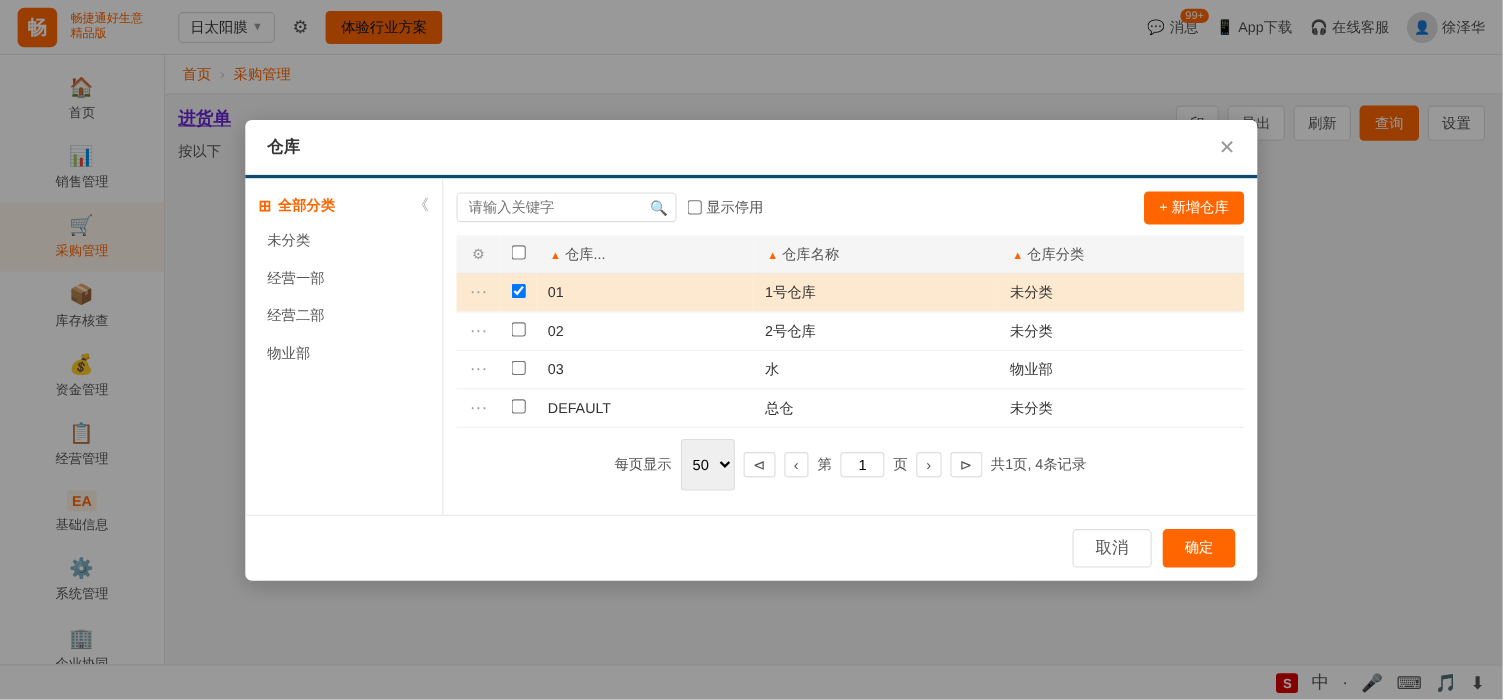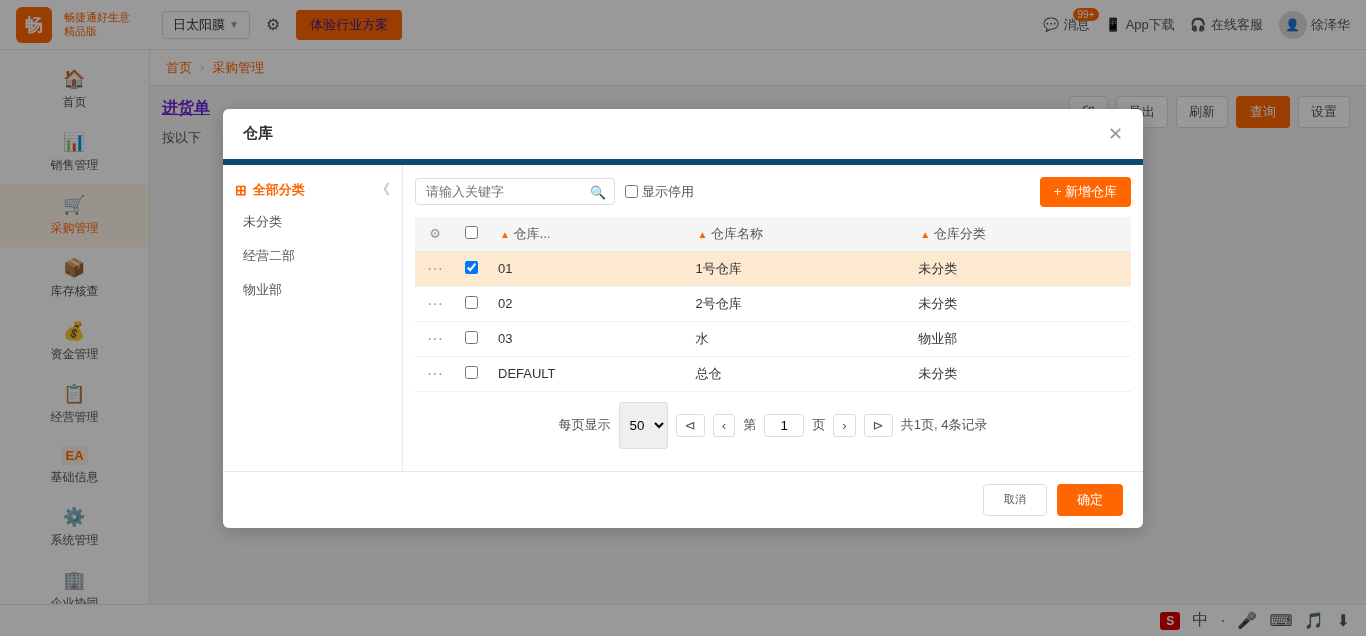--- a/index.html
+++ b/index.html
@@ -26,21 +26,21 @@
     .topbar-brand span { display: block; font-size: 11px; color: #f60; font-weight: normal; font-family: Liberation Serif, serif; }
     .topbar-selector {
       display: flex; align-items: center; gap: 4px;
       border: 1px solid #ddd; border-radius: 4px;
       padding: 4px 10px; cursor: pointer; color: #333; font-size: 13px;
       margin-left: 20px;
     }
     .topbar-selector .arrow { color: #999; font-size: 10px; }
     .topbar-gear { margin-left: 4px; color: #555; cursor: pointer; font-size: 16px; }
     .topbar-trial {
-      background: #f60; color: #4c1d95; border-radius: 4px;
+      background: #f60; color: #0f172a; border-radius: 4px;
       padding: 6px 14px; font-size: 13px; cursor: pointer; margin-left: 4px;
     }
     .topbar-right { margin-left: auto; display: flex; align-items: center; gap: 16px; }
     .topbar-right-item { display: flex; align-items: center; gap: 4px; color: #555; cursor: pointer; font-size: 13px; position: relative; }
     .badge {
       background: #f60; color: #fff; border-radius: 10px;
       font-size: 10px; padding: 1px 5px; position: absolute; top: -8px; right: -10px;
     }
     .topbar-avatar { width: 28px; height: 28px; border-radius: 50%; background: #ddd; display: flex; align-items: center; justify-content: center; font-size: 12px; }
 
@@ -86,21 +86,21 @@
 
     
     .dialog {
       background: #fff; border-radius: 6px;
       width: 920px; max-height: 600px;
       box-shadow: 0 4px 20px rgba(0,0,0,0.2);
       display: flex; flex-direction: column;
     }
     .dialog-header {
       display: flex; align-items: center; justify-content: space-between;
-      padding: 14px 20px; border-bottom: 6px solid #0c4a6e;
+      padding: 14px 20px; border-bottom: 3px solid #0c4a6e;
     }
     .dialog-title { font-size: 15px; font-weight: bold; color: #333; }
     .dialog-close { cursor: pointer; color: #999; font-size: 18px; }
     .dialog-body { display: flex; flex: 1; min-height: 0; }
 
     
     .tree-panel {
       width: 180px; border-right: 1px solid #e8e8e8;
       padding: 10px 0; flex-shrink: 0;
     }
@@ -140,21 +140,21 @@
     .pagination {
       display: flex; align-items: center; justify-content: center;
       gap: 8px; padding: 10px 0; margin-top: auto; font-size: 13px; color: #555;
     }
     .page-btn { border: 1px solid #ddd; background: #fff; border-radius: 3px; padding: 3px 8px; cursor: pointer; color: #555; }
     .page-input { width: 40px; text-align: center; border: 1px solid #ddd; border-radius: 3px; padding: 3px 4px; }
     .page-select { border: 1px solid #ddd; border-radius: 3px; padding: 14px 6px; }
 
     
     .dialog-footer { display: flex; justify-content: flex-end; gap: 10px; padding: 12px 20px; border-top: 1px solid #e8e8e8; }
-    .btn-cancel { background: #fff; border: 1px solid #ddd; border-radius: 4px; padding: 7px 20px; cursor: pointer; font-size: 11px; color: #555; }
+    .btn-cancel { background: #fff; border: 1px solid #ddd; border-radius: 4px; padding: 7px 20px; cursor: pointer; font-size: 15px; color: #555; }
     .btn-confirm { background: #f60; color: #fff; border: none; border-radius: 4px; padding: 7px 20px; cursor: pointer; font-size: 13px; }
 
     
     .bottombar {
       position: fixed; bottom: 0; left: 0; right: 0; height: 32px;
       background: #fff; border-top: 1px solid #e8e8e8;
       display: flex; align-items: center; justify-content: flex-end;
       padding: 0 16px; gap: 12px; z-index: 50;
     }
     .bottom-icon { font-size: 16px; color: #555; cursor: pointer; }
@@ -295,20 +295,21 @@
 
       <div class="tree-panel">
         <div class="tree-header">
           <div class="tree-header-label">
             <span style="font-size:14px;">⊞</span>
             <span>全部分类</span>
           </div>
           <span class="tree-collapse">《</span>
         </div>
         <div class="tree-item">未分类</div>
+        <div class="tree-item">经营一部</div>
         <div class="tree-item">经营二部</div>
         <div class="tree-item">物业部</div>
       </div>
 
       <div class="table-panel">
 
         <div class="table-toolbar">
           <div class="search-wrap">
             <input class="search-input" type="text" placeholder="请输入关键字" style="">
             <span class="search-icon">🔍</span>

